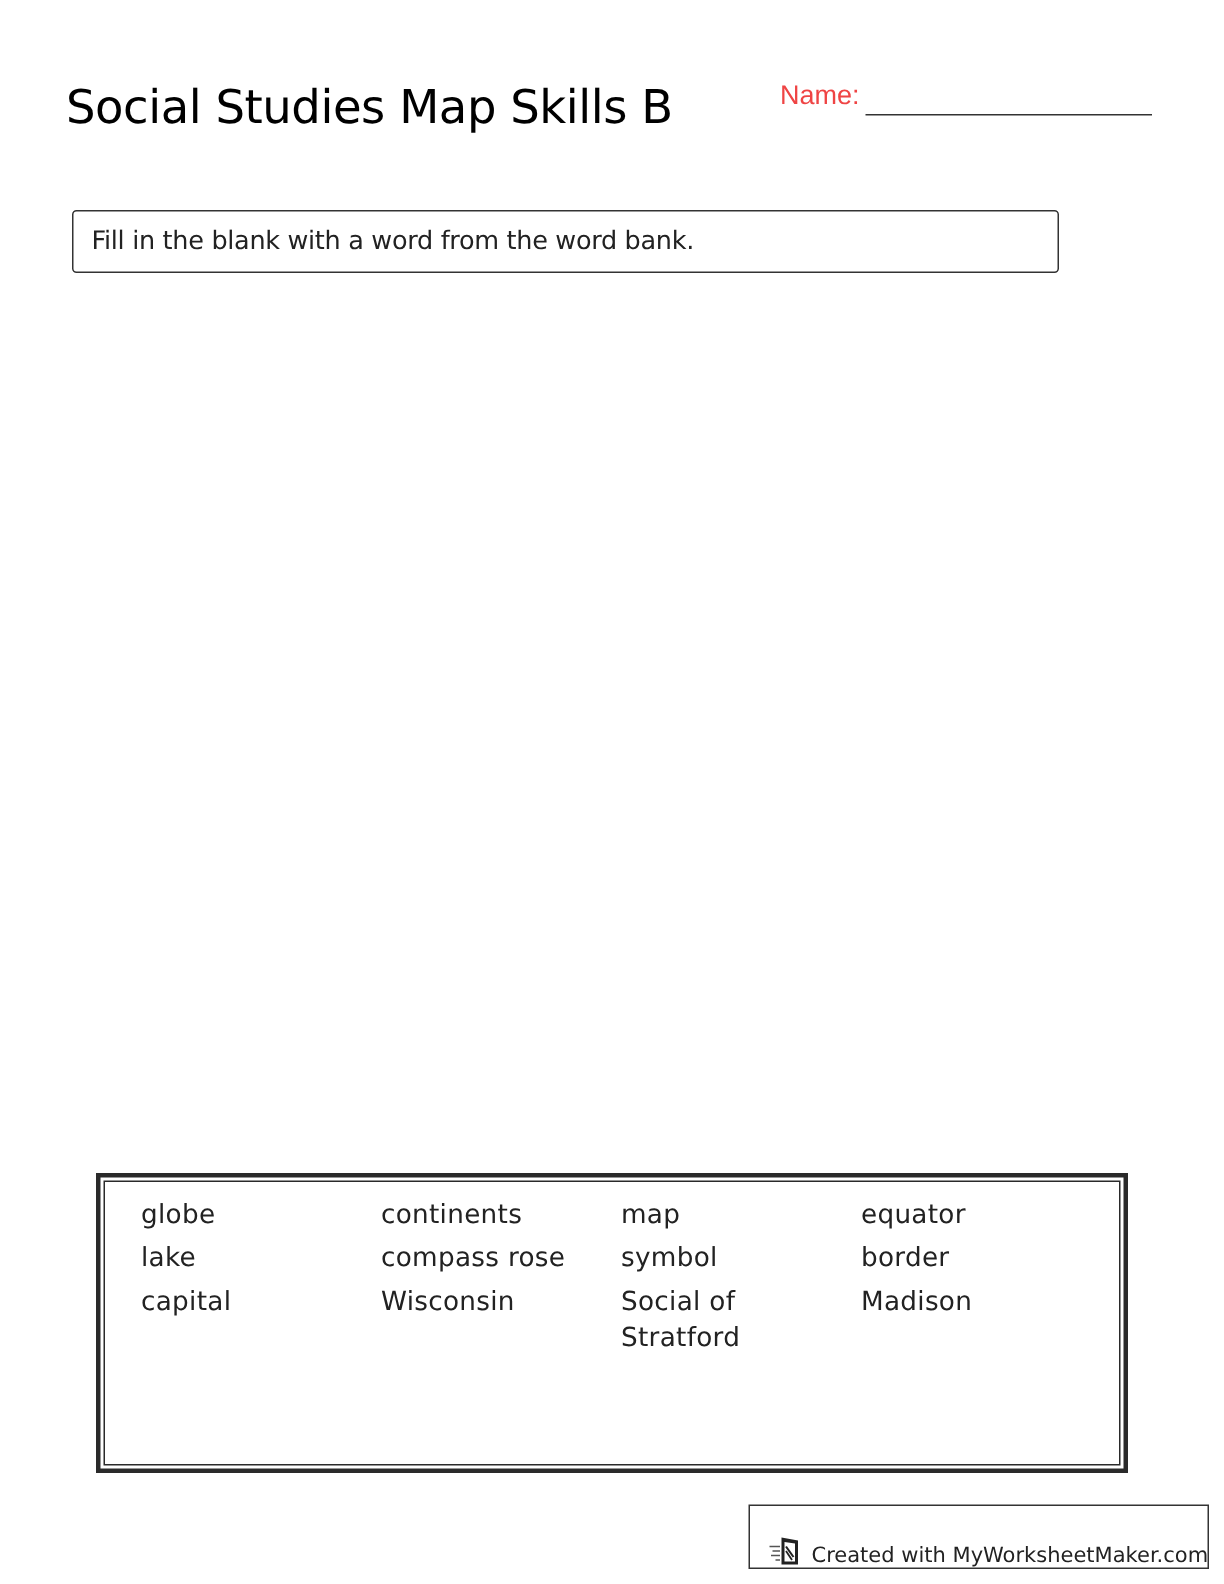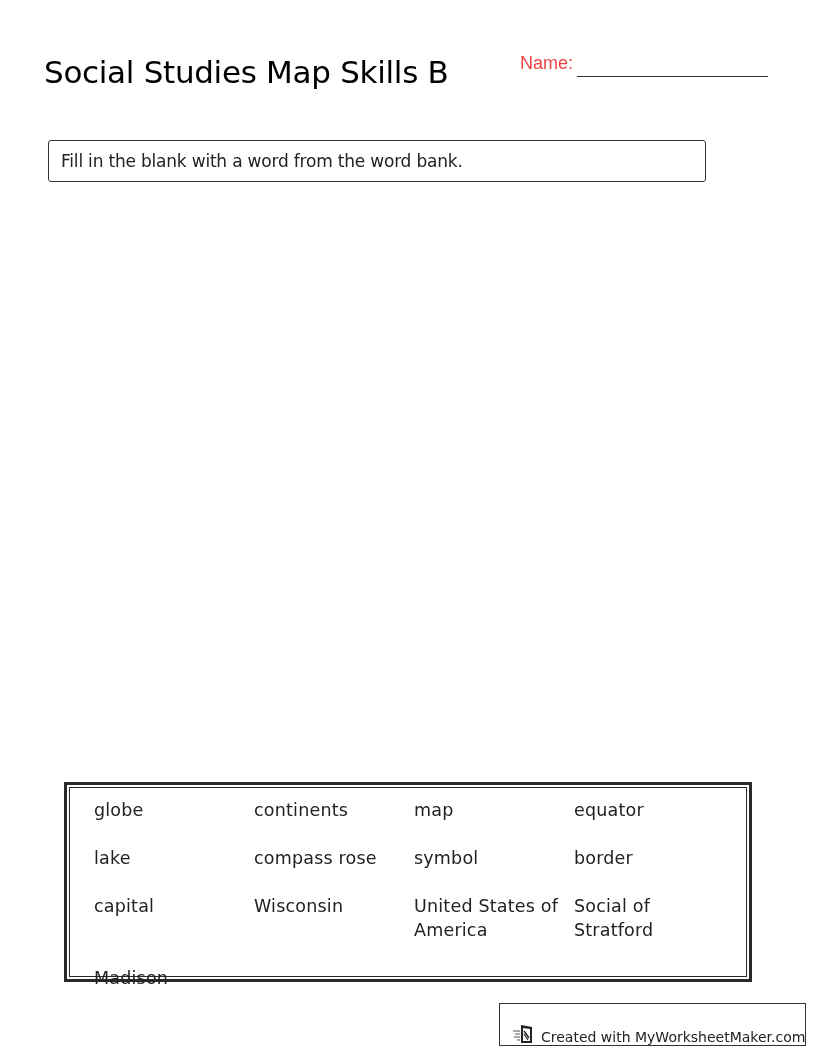--- a/index.html
+++ b/index.html
@@ -72,21 +72,21 @@
     .wordbank-inner {
       width: 100%;
       height: 100%;
       box-sizing: border-box;
       border: 1.5px solid #2a2a2a;
       padding: 10px 0 0 24px;
     }
     .wb-grid {
       display: grid;
       grid-template-columns: 160px 160px 160px 160px;
-      row-gap: 24px;
+      row-gap: 5px;
     }
     .wb-cell {
       font-size: 17.5px;
       line-height: 24px;
       color: #222222;
       letter-spacing: 0.2px;
       padding-right: 4px;
     }
     .footer-badge {
       position: absolute;
@@ -126,21 +126,20 @@
       <div class="wb-cell">globe</div>
       <div class="wb-cell">continents</div>
       <div class="wb-cell">map</div>
       <div class="wb-cell">equator</div>
       <div class="wb-cell">lake</div>
       <div class="wb-cell">compass rose</div>
       <div class="wb-cell">symbol</div>
       <div class="wb-cell">border</div>
       <div class="wb-cell">capital</div>
       <div class="wb-cell">Wisconsin</div>
-      <div class="wb-cell">United States of America</div>
       <div class="wb-cell">Social of Stratford</div>
       <div class="wb-cell">Madison</div>
       <div class="wb-cell"></div>
     </div>
   </div>
 </div>
 
 <div class="footer-badge">
   <span class="footer-icon">
     <svg width="24" height="22" viewBox="0 0 24 22">

